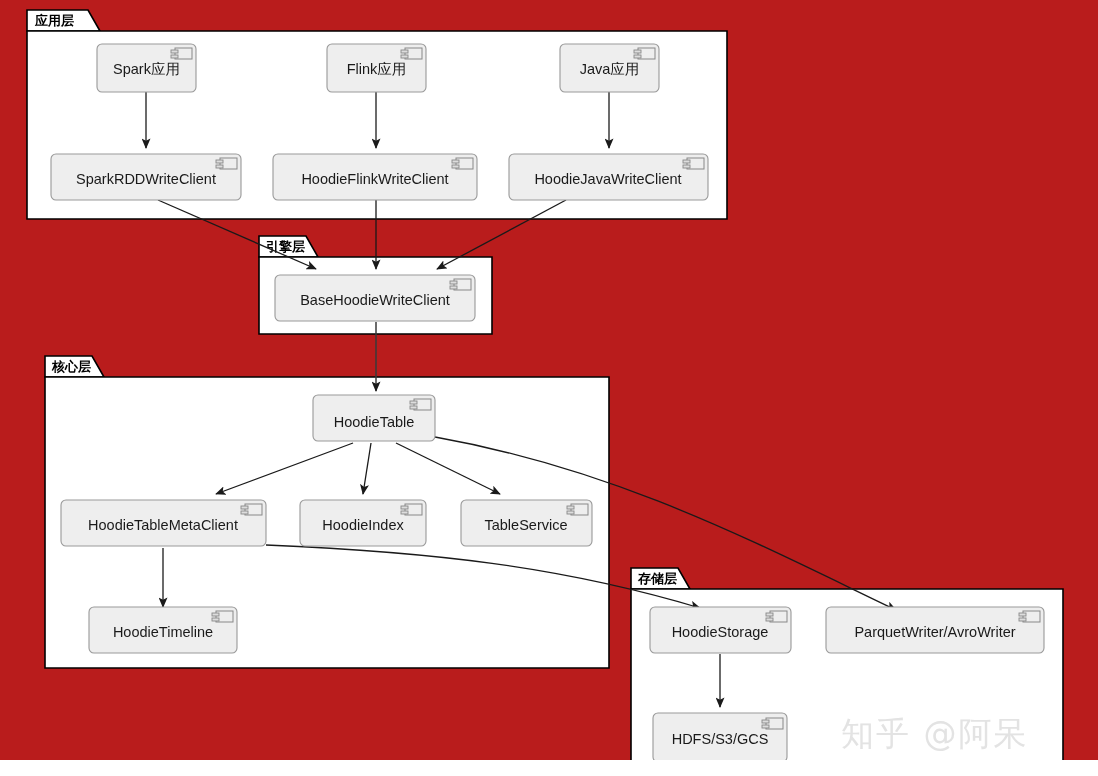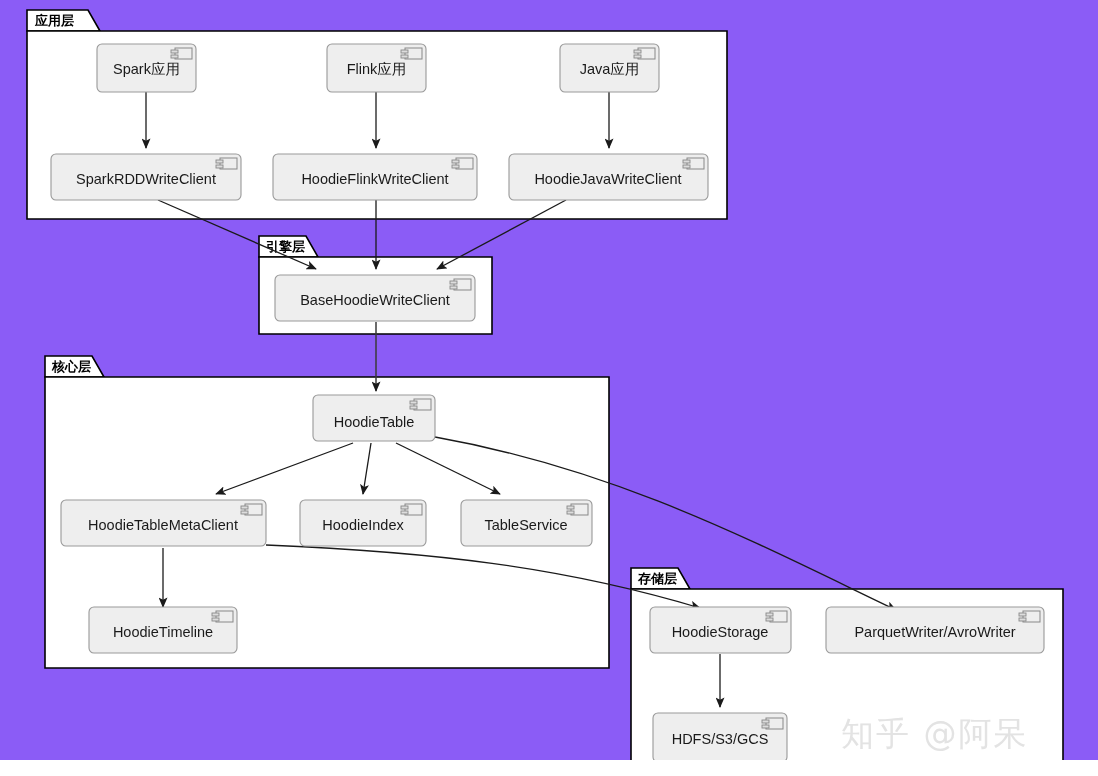--- a/index.html
+++ b/index.html
@@ -8,21 +8,21 @@
     padding: 0;
     background: #ffffff;
   }
   body {
     font-family: "Liberation Sans", "DejaVu Sans", sans-serif;
   }
   #diagram-root {
     position: relative;
     width: 1098px;
     height: 760px;
-    background: #8b5cf6;
+    background: #b91c1c;
     overflow: hidden;
   }
   svg#diagram-svg {
     position: absolute;
     top: 0;
     left: 0;
     width: 1098px;
     height: 776px;
     display: block;
   }

